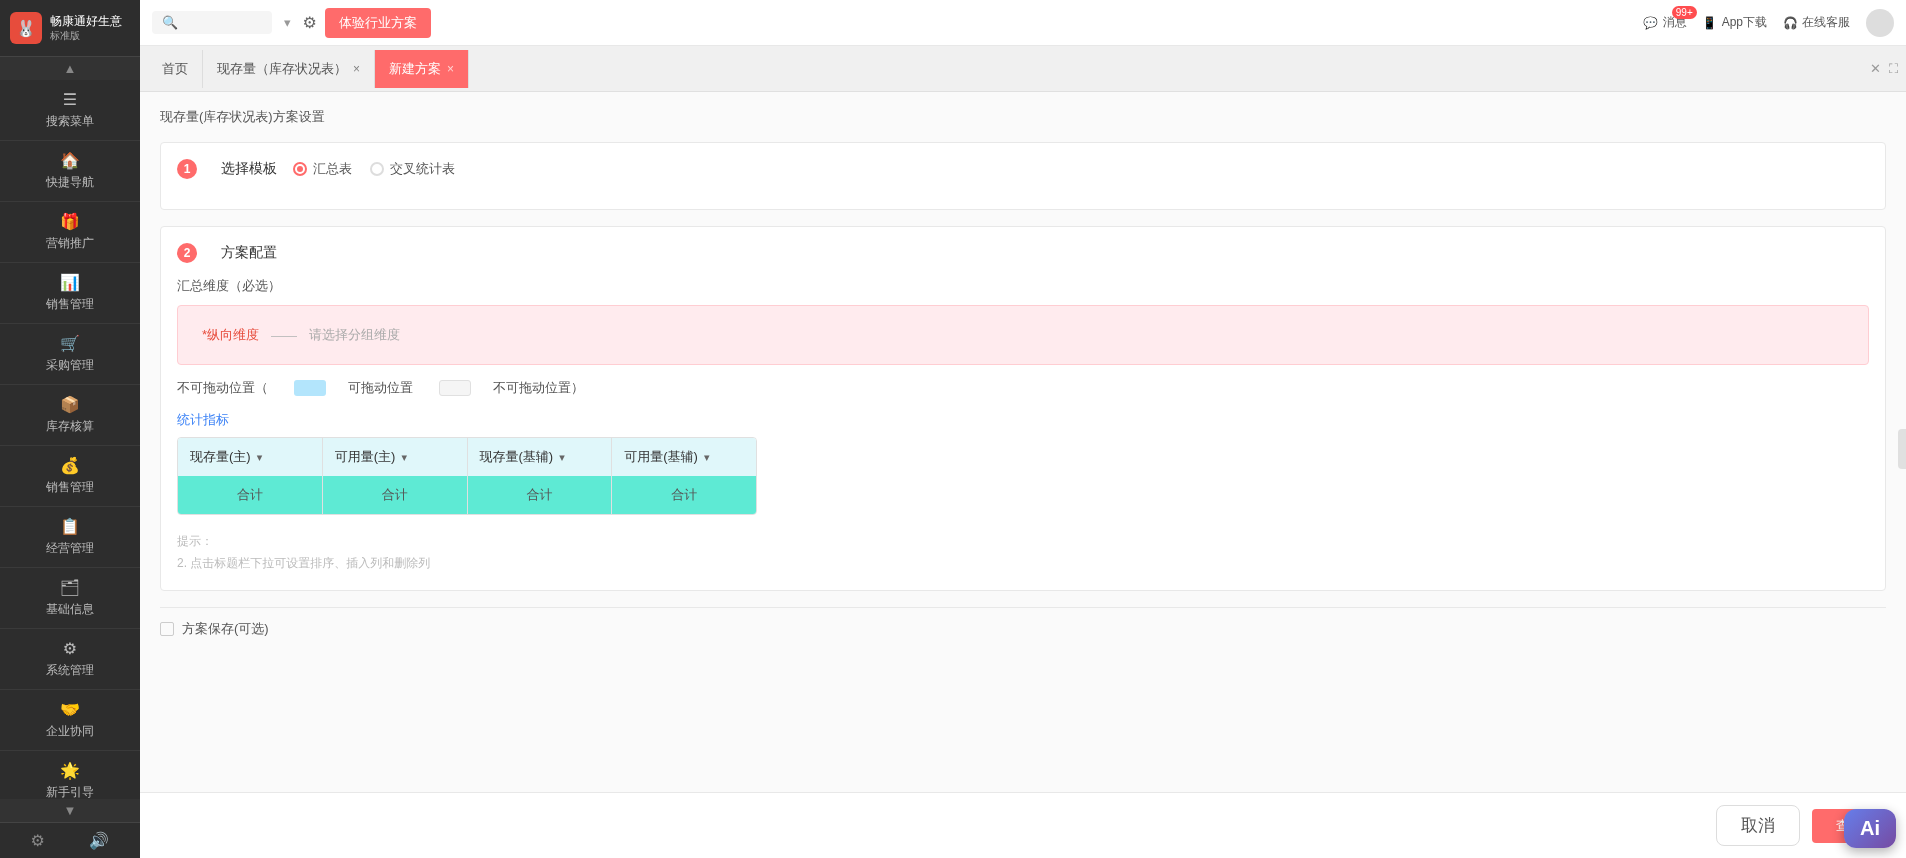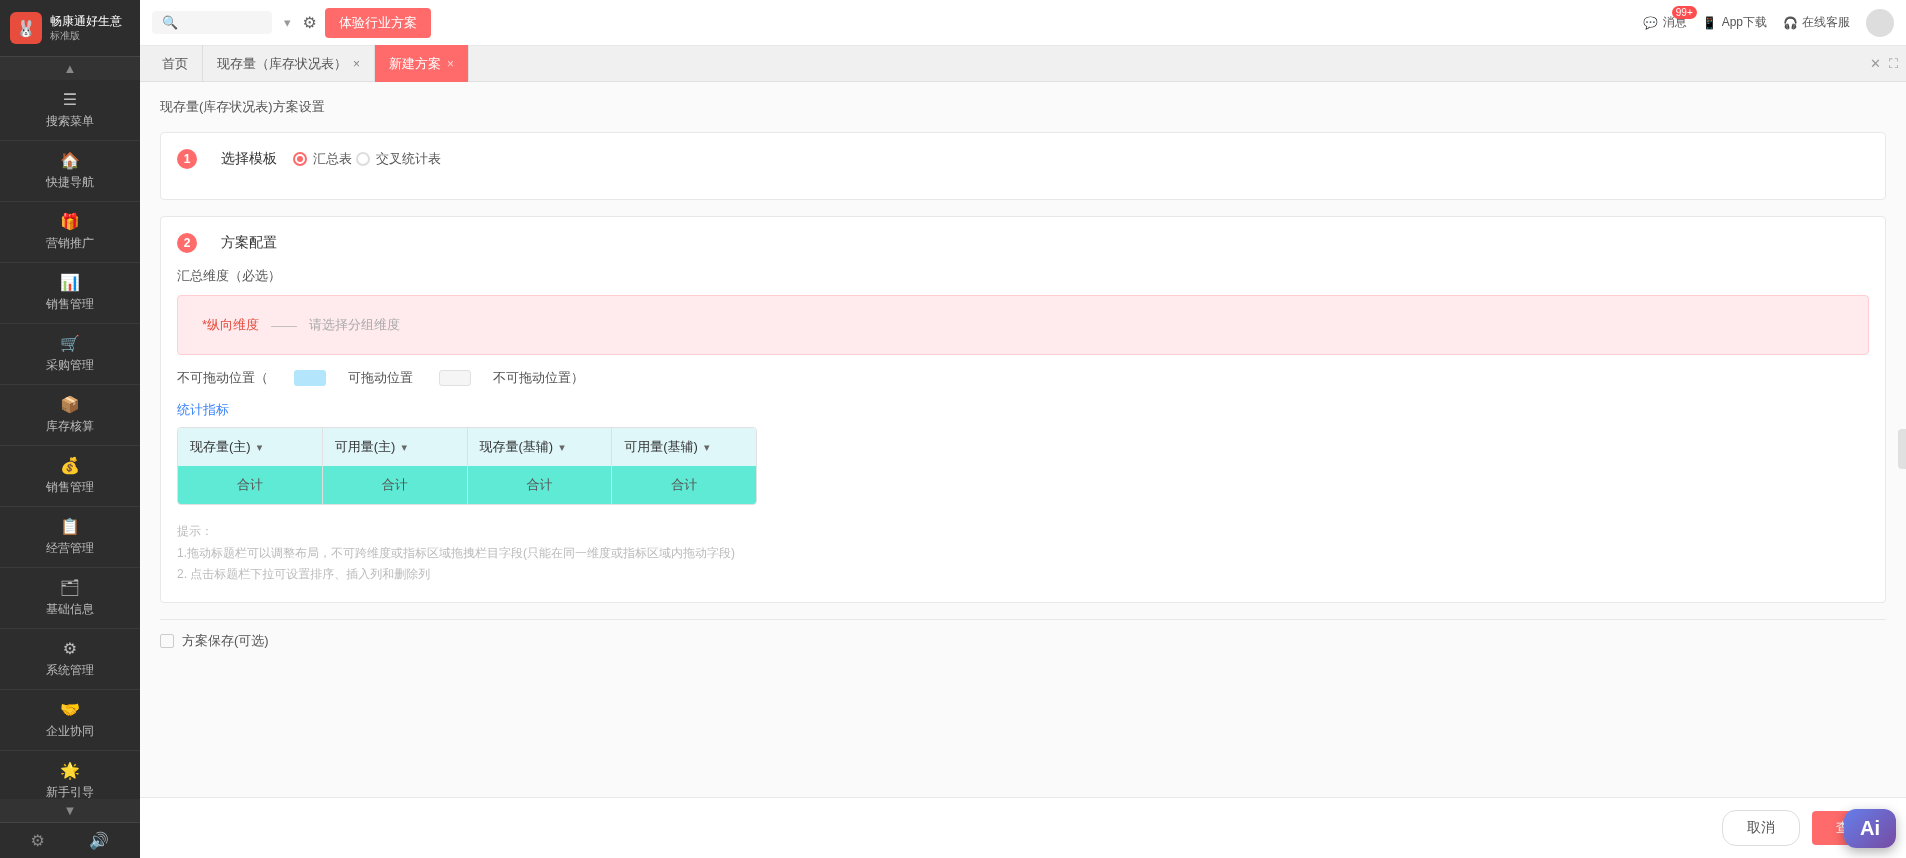--- a/index.html
+++ b/index.html
@@ -153,21 +153,21 @@
       border-radius: 50%;
     }
 
     
     .tabs-bar {
       display: flex;
       align-items: center;
       background: #f0f0f0;
       border-bottom: 1px solid #e0e0e0;
       padding: 0 8px;
-      height: 36px;
+      height: 46px;
     }
     .tab {
       display: flex;
       align-items: center;
       gap: 6px;
       padding: 0 14px;
       height: 38px;
       cursor: pointer;
       font-size: 13px;
       color: #555;
@@ -233,21 +233,21 @@
       font-size: 14px;
       color: #333;
       font-weight: 500;
       margin-left: 16px;
     }
 
     
     .radio-group {
       display: flex;
       align-items: center;
-      gap: 4px;
+      gap: 18px;
       margin-left: 8px;
     }
     .radio-item {
       display: flex;
       align-items: center;
       gap: 6px;
       cursor: pointer;
       font-size: 13px;
       color: #555;
     }
@@ -409,23 +409,23 @@
       align-items: center;
       gap: 12px;
       padding: 12px 20px;
       background: #fff;
       border-top: 1px solid #e8e8e8;
     }
     .btn-cancel {
       padding: 8px 24px;
       border: 1px solid #ddd;
       background: #fff;
-      border-radius: 14px;
-      cursor: pointer;
-      font-size: 14px;
+      border-radius: 8px;
+      cursor: pointer;
+      font-size: 17px;
       color: #555;
     }
     .btn-query {
       padding: 8px 24px;
       border: none;
       background: #ff6b6b;
       border-radius: 4px;
       cursor: pointer;
       font-size: 13px;
       color: white;
@@ -647,21 +647,20 @@
             <div class="stats-body-col">合计</div>
             <div class="stats-body-col">合计</div>
             <div class="stats-body-col">合计</div>
             <div class="stats-body-col">合计</div>
           </div>
         </div>
       </div>
 
       <div class="tips-section">
         <div>提示：</div>
-        <div>1.拖动标题栏可以调整布局，不可跨维度或指标区域拖拽栏目字段(只能在同一维度或指标区域内拖动字段)</div>
         <div>2. 点击标题栏下拉可设置排序、插入列和删除列</div>
       </div>
     </div>
 
     <div class="save-option">
       <div class="save-checkbox"></div>
       <span class="save-label">方案保存(可选)</span>
     </div>
   </div>
 

